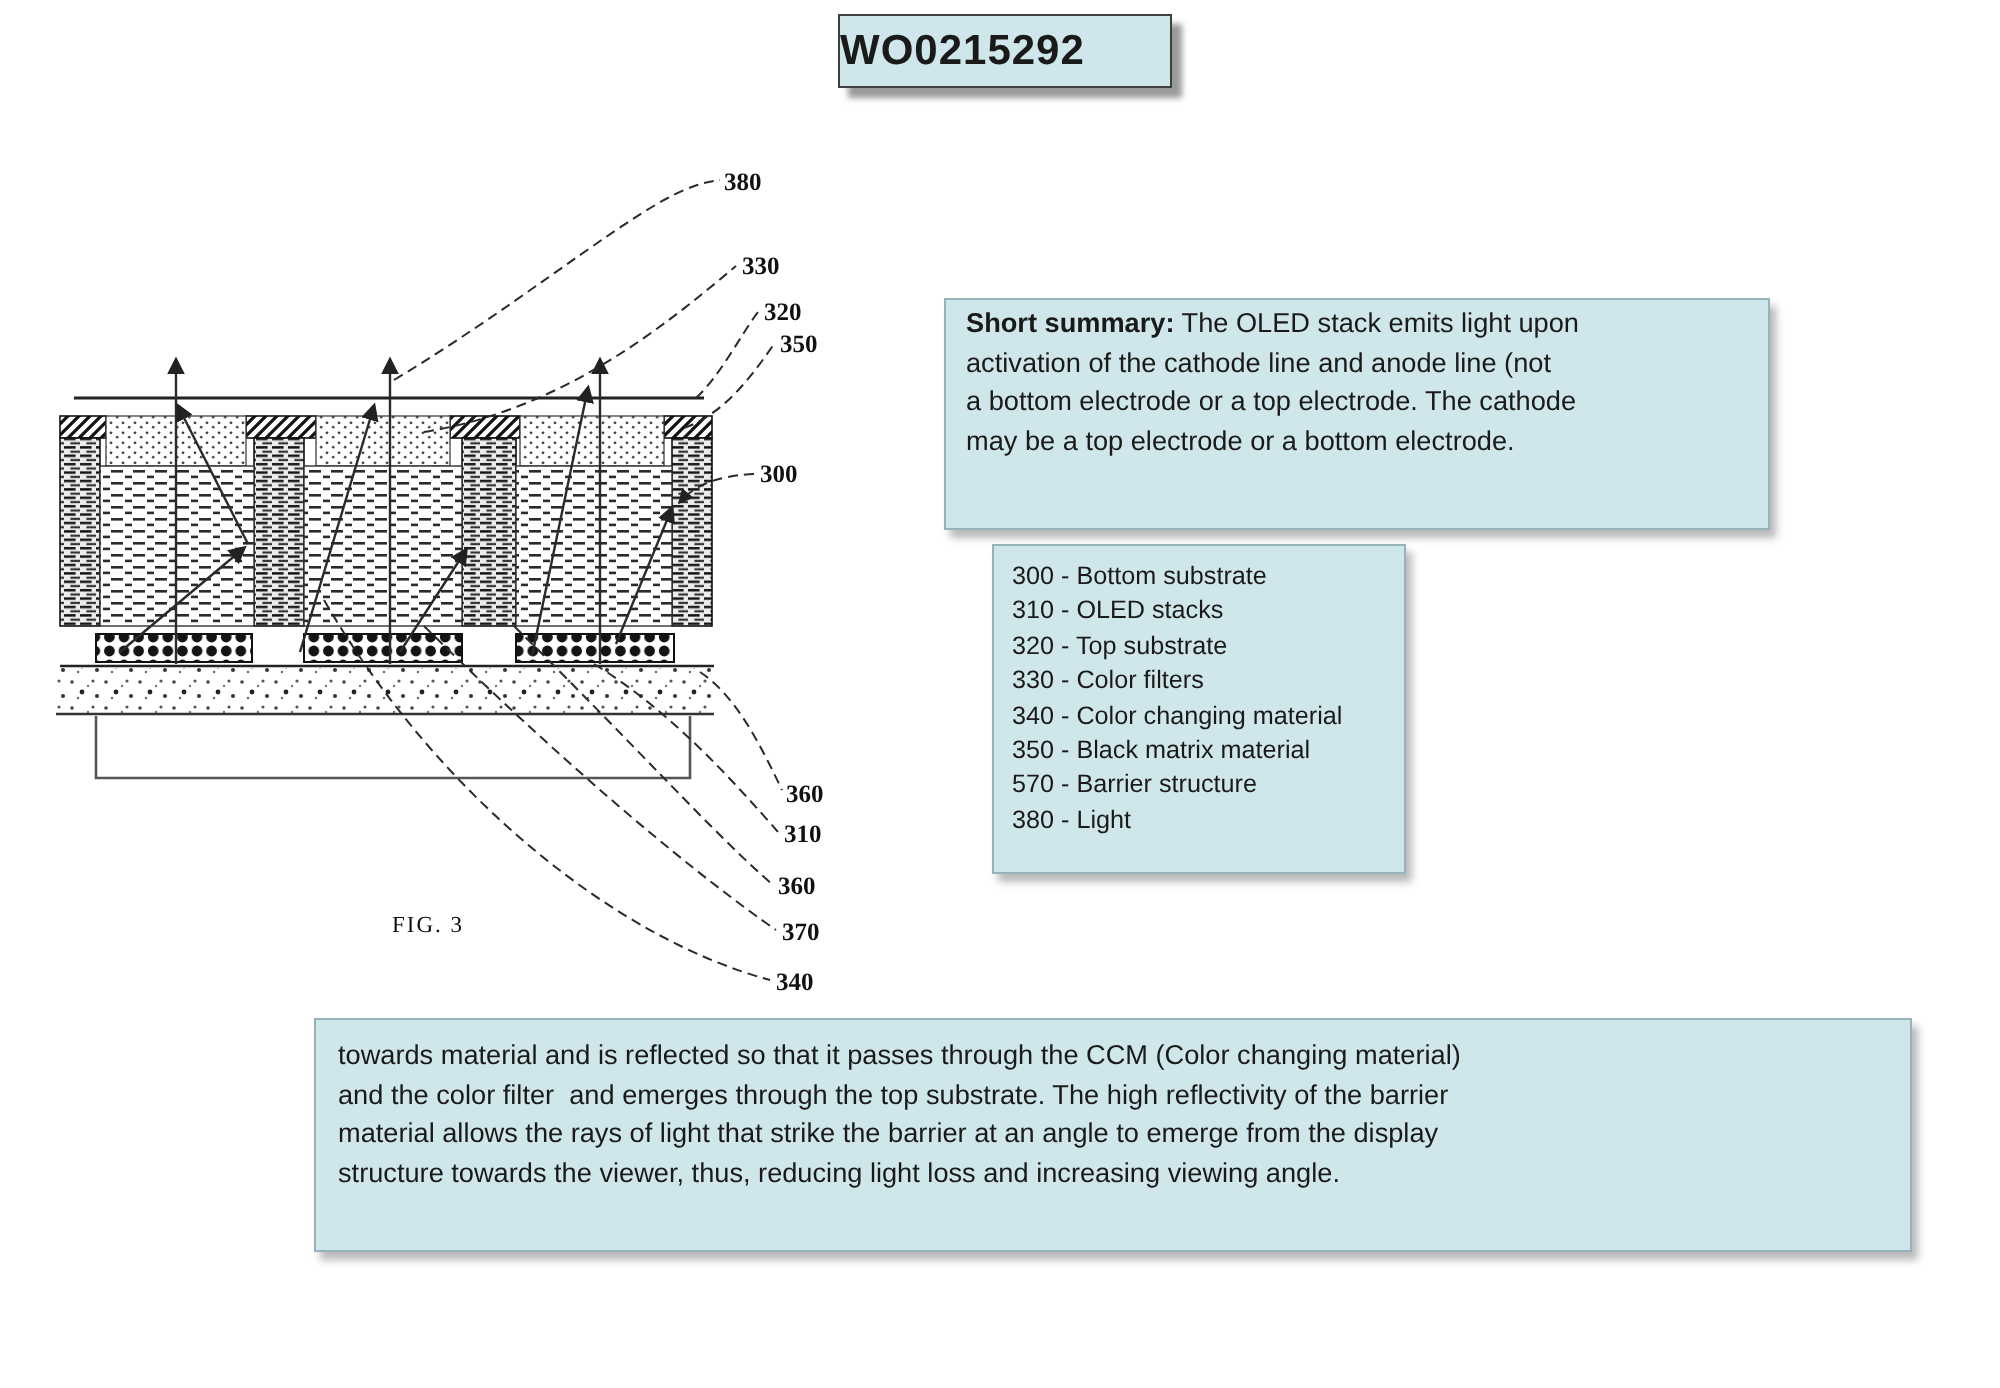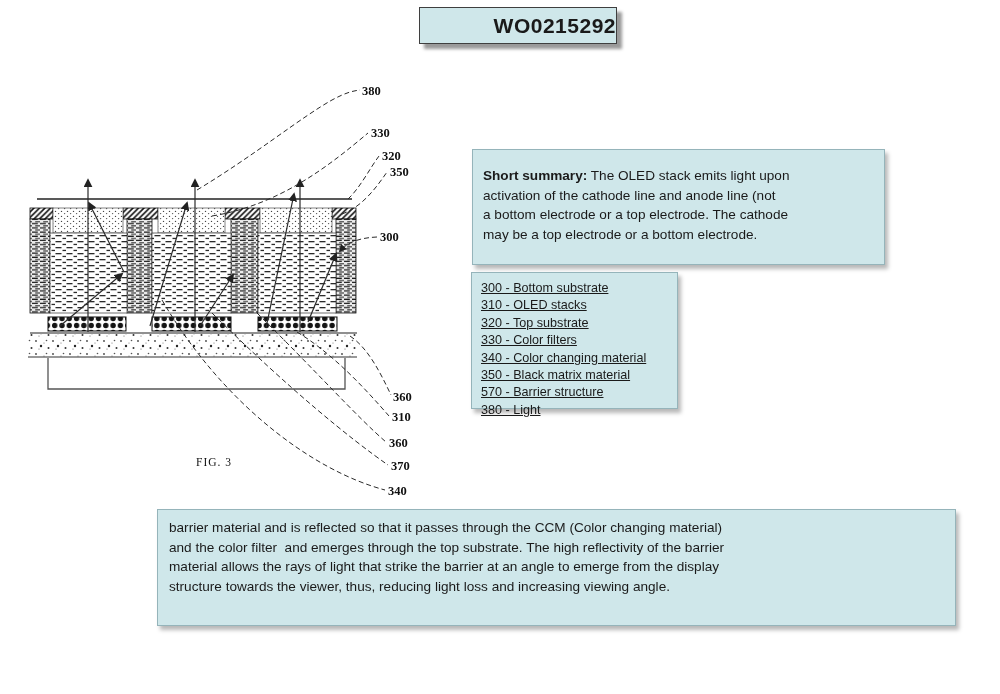--- a/index.html
+++ b/index.html
@@ -6,28 +6,28 @@
   #canvas{
     position:relative;width:1000px;height:694px;background:#ffffff;
     font-family:"Liberation Sans", sans-serif;color:#1a1a1a;overflow:hidden;
     border-bottom:3px solid #0a0a0a;
   }
   .bluebox{
     position:absolute;background:#cfe7ea;border:1px solid #95b4ba;
     box-shadow:3px 4px 4px #b9b9b9;box-sizing:border-box;
   }
   #title-box{
-    left:419px;top:7px;width:198px;height:37px;
+    left:419px;top:7px;width:167px;height:37px;
     border:1px solid #3f3f3f;box-shadow:5px 5px 3px #9a9a9a;
-    display:flex;align-items:center;justify-content:flex-end;
+    display:flex;align-items:center;justify-content:flex-start;
     font-size:21px;font-weight:bold;letter-spacing:0.5px;
   }
-  #summary-box{left:472px;top:149px;width:413px;height:116px;padding:16px 10px;}
+  #summary-box{left:472px;top:149px;width:413px;height:116px;padding:2px 10px;}
   #summary-box .line{font-size:13.6px;line-height:19.6px;white-space:pre-wrap;}
-  #legend-box{left:471px;top:272px;width:207px;height:137px;padding:7px 9px;text-decoration:underline;}
+  #legend-box{left:496px;top:272px;width:207px;height:165px;padding:7px 9px;}
   #legend-box .line{font-size:12.6px;line-height:17.4px;white-space:pre;}
   #inventive-box{left:157px;top:509px;width:799px;height:117px;padding:8px 11px;}
   #inventive-box .line{font-size:13.6px;line-height:19.6px;white-space:pre-wrap;}
   .b{font-weight:bold;}
   #figure{position:absolute;left:0;top:0;width:460px;height:510px;}
   .callout{font-family:"Liberation Serif", serif;font-weight:bold;font-size:12.5px;fill:#111;}
   .figcap{font-family:"Liberation Serif", serif;font-size:11.5px;fill:#111;letter-spacing:1px;}
   .leader{fill:none;stroke:#2a2a2a;stroke-width:1;stroke-dasharray:5 3;}
   .ray{stroke:#2a2a2a;stroke-width:1.2;fill:none;}
 </style>
@@ -178,19 +178,19 @@
     <div class="line">310 - OLED stacks</div>
     <div class="line">320 - Top substrate</div>
     <div class="line">330 - Color filters</div>
     <div class="line">340 - Color changing material</div>
     <div class="line">350 - Black matrix material</div>
     <div class="line">570 - Barrier structure</div>
     <div class="line">380 - Light</div>
   </div>
 
   <div id="inventive-box" class="bluebox">
-    <div class="line">barrier material and is reflected so that it passes through the CCM (Color changing material)</div>
+    <div class="line">towards material and is reflected so that it passes through the CCM (Color changing material)</div>
     <div class="line">and the color filter  and emerges through the top substrate. The high reflectivity of the barrier</div>
     <div class="line">material allows the rays of light that strike the barrier at an angle to emerge from the display</div>
     <div class="line">structure towards the viewer, thus, reducing light loss and increasing viewing angle.</div>
   </div>
 
 </div>
 
 </body></html>

